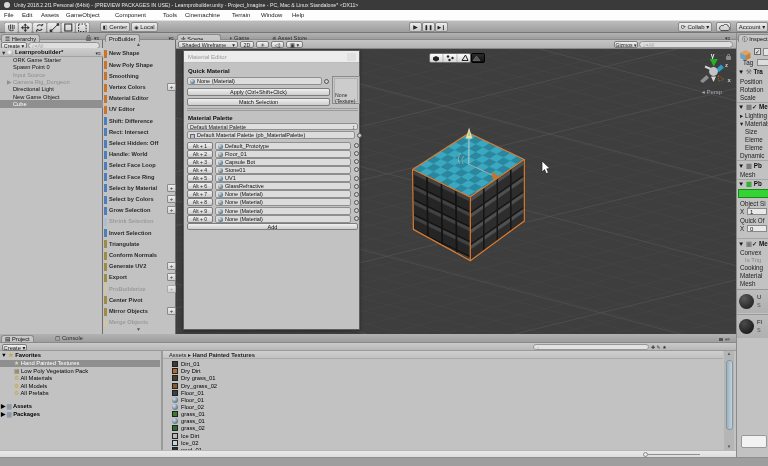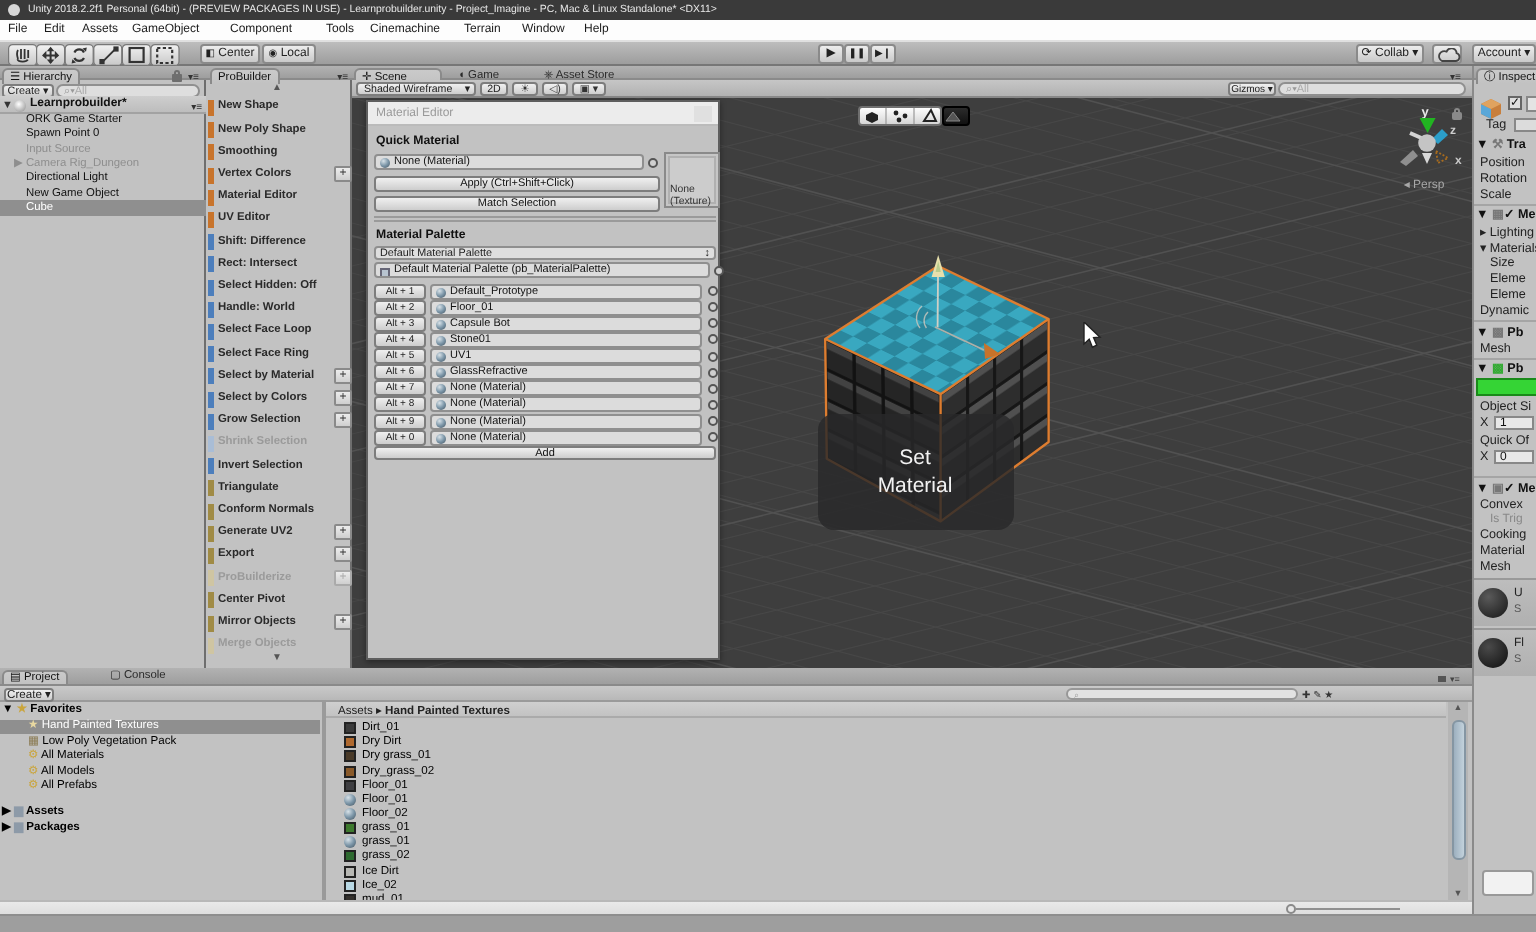--- a/index.html
+++ b/index.html
@@ -260,21 +260,20 @@
         <polygon points="293,84 348.3,110.5 348.3,172 294.3,211.7 237.4,180.4 236.6,120.5"></polygon>
         <path d="M236.6 120.5 294.3 148.1 348.3 110.5M294.3 148.1 294.3 211.7"></path>
       </g>
       <line x1="292.8" y1="114.5" x2="293" y2="89" stroke="#cfcfc5" stroke-width="0.9"></line>
       <polygon points="289.8,89.5 296.4,89.5 293.1,78.5" fill="#e7e0ac"></polygon>
       <polygon points="291.8,87 294.4,87 293.1,81.5" fill="#b8cc8e"></polygon>
       <line x1="291.5" y1="114.5" x2="316" y2="126" stroke="#b0b0a8" stroke-width="0.9"></line>
       <polygon points="316,122.5 324,128 316.5,130.5" fill="#c8732a"></polygon>
       <path d="M285 104 a8 8 0 0 0 -1 11 M288 107 a6 6 0 0 0 -0.8 8" fill="none" stroke="#c4c4bc" stroke-width="0.7" opacity="0.85"></path>
     </svg>
-    <div class="abs" style="left:232.5px;top:158px;width:98px;height:58px;background:rgba(40,40,42,0.82);border-radius:8px;color:#f2f2f2;font-size:10.5px;text-align:center;padding-top:16px;line-height:13.5px">Set<br>Material</div>
     <div class="abs" style="left:253px;top:4px;width:56px;height:10px">
       <div class="abs" style="left:0;top:0;width:42px;height:10px;background:linear-gradient(#fdfdfd,#d6d6d6);border:1px solid #6f6f6f;border-radius:2px"></div>
       <div class="abs" style="left:42px;top:0;width:14px;height:10px;background:linear-gradient(#2c2c2c,#111);border:1px solid #000;border-radius:2px"></div>
       <svg class="abs" style="left:0;top:0" width="56" height="10" viewBox="0 0 56 10">
         <line x1="14" y1="1" x2="14" y2="9" stroke="#999" stroke-width="0.6"></line>
         <line x1="28" y1="1" x2="28" y2="9" stroke="#999" stroke-width="0.6"></line>
         <path d="M4 4.5 7 3l3 1.5v2.5L7 8.5 4 7z" fill="#222"></path>
         <circle cx="19" cy="3.5" r="1.2" fill="#222"></circle>
             <circle cx="23.5" cy="5" r="1.2" fill="#222"></circle>
             <circle cx="20.5" cy="7" r="1.2" fill="#222"></circle>

